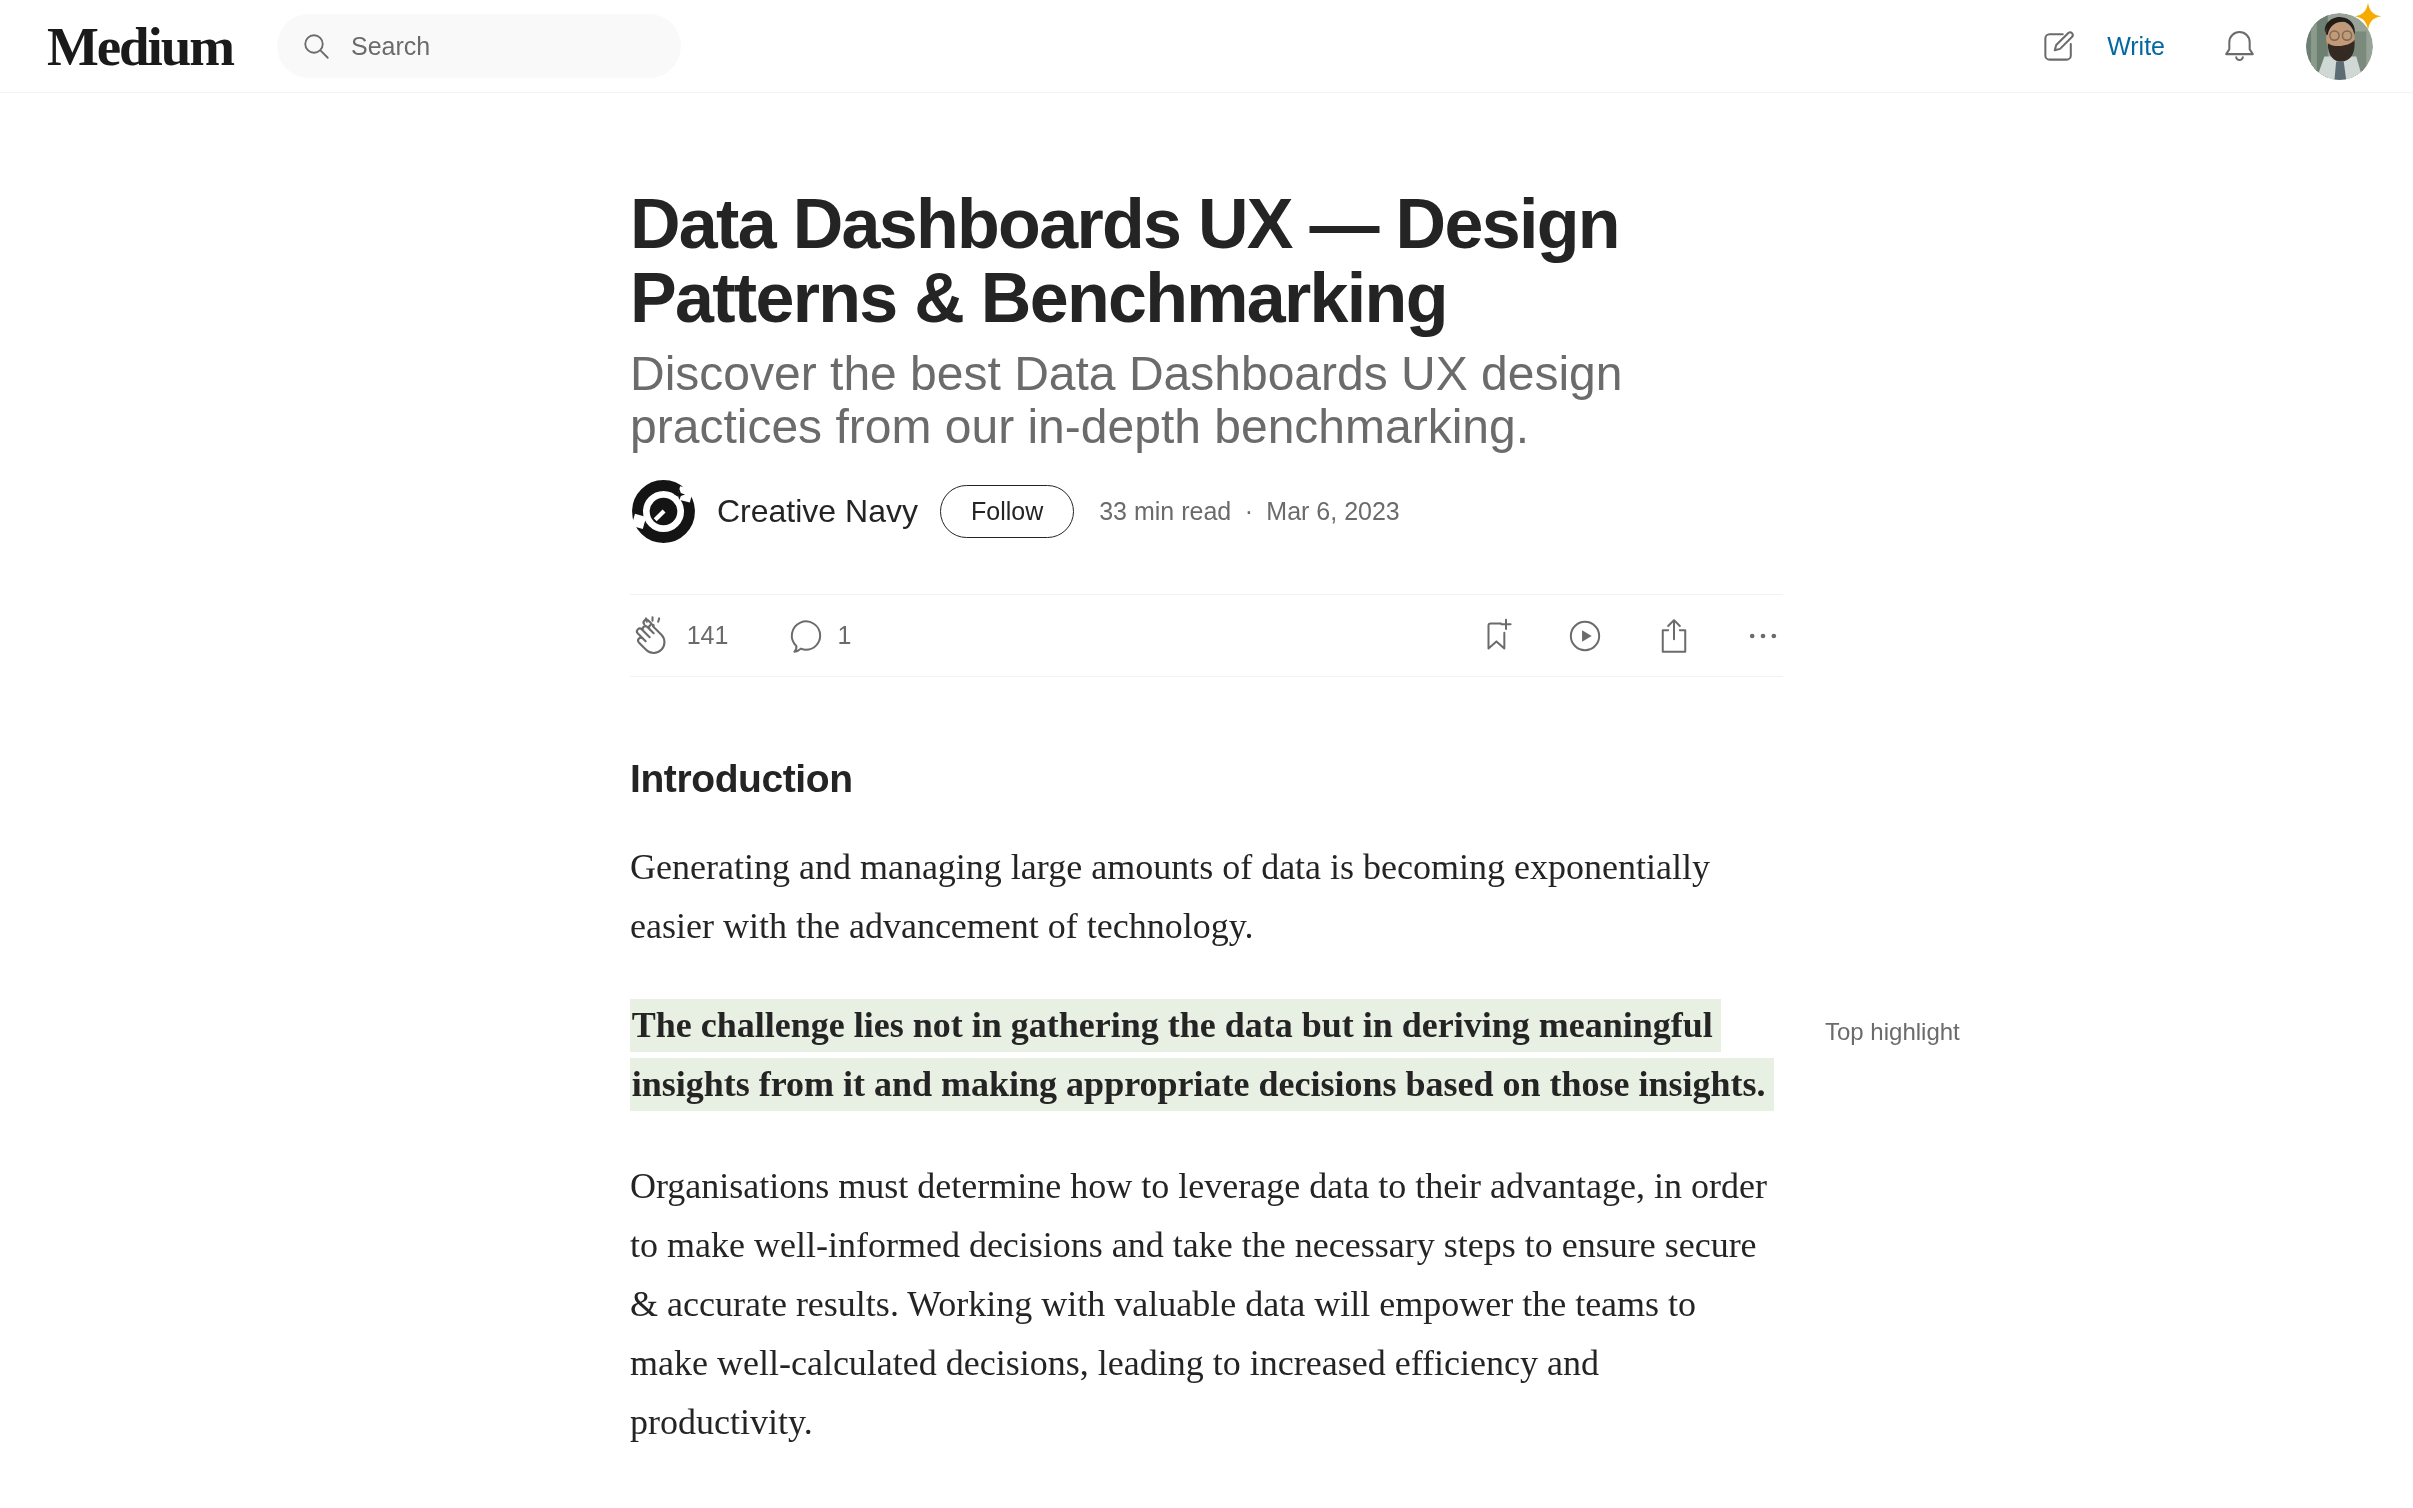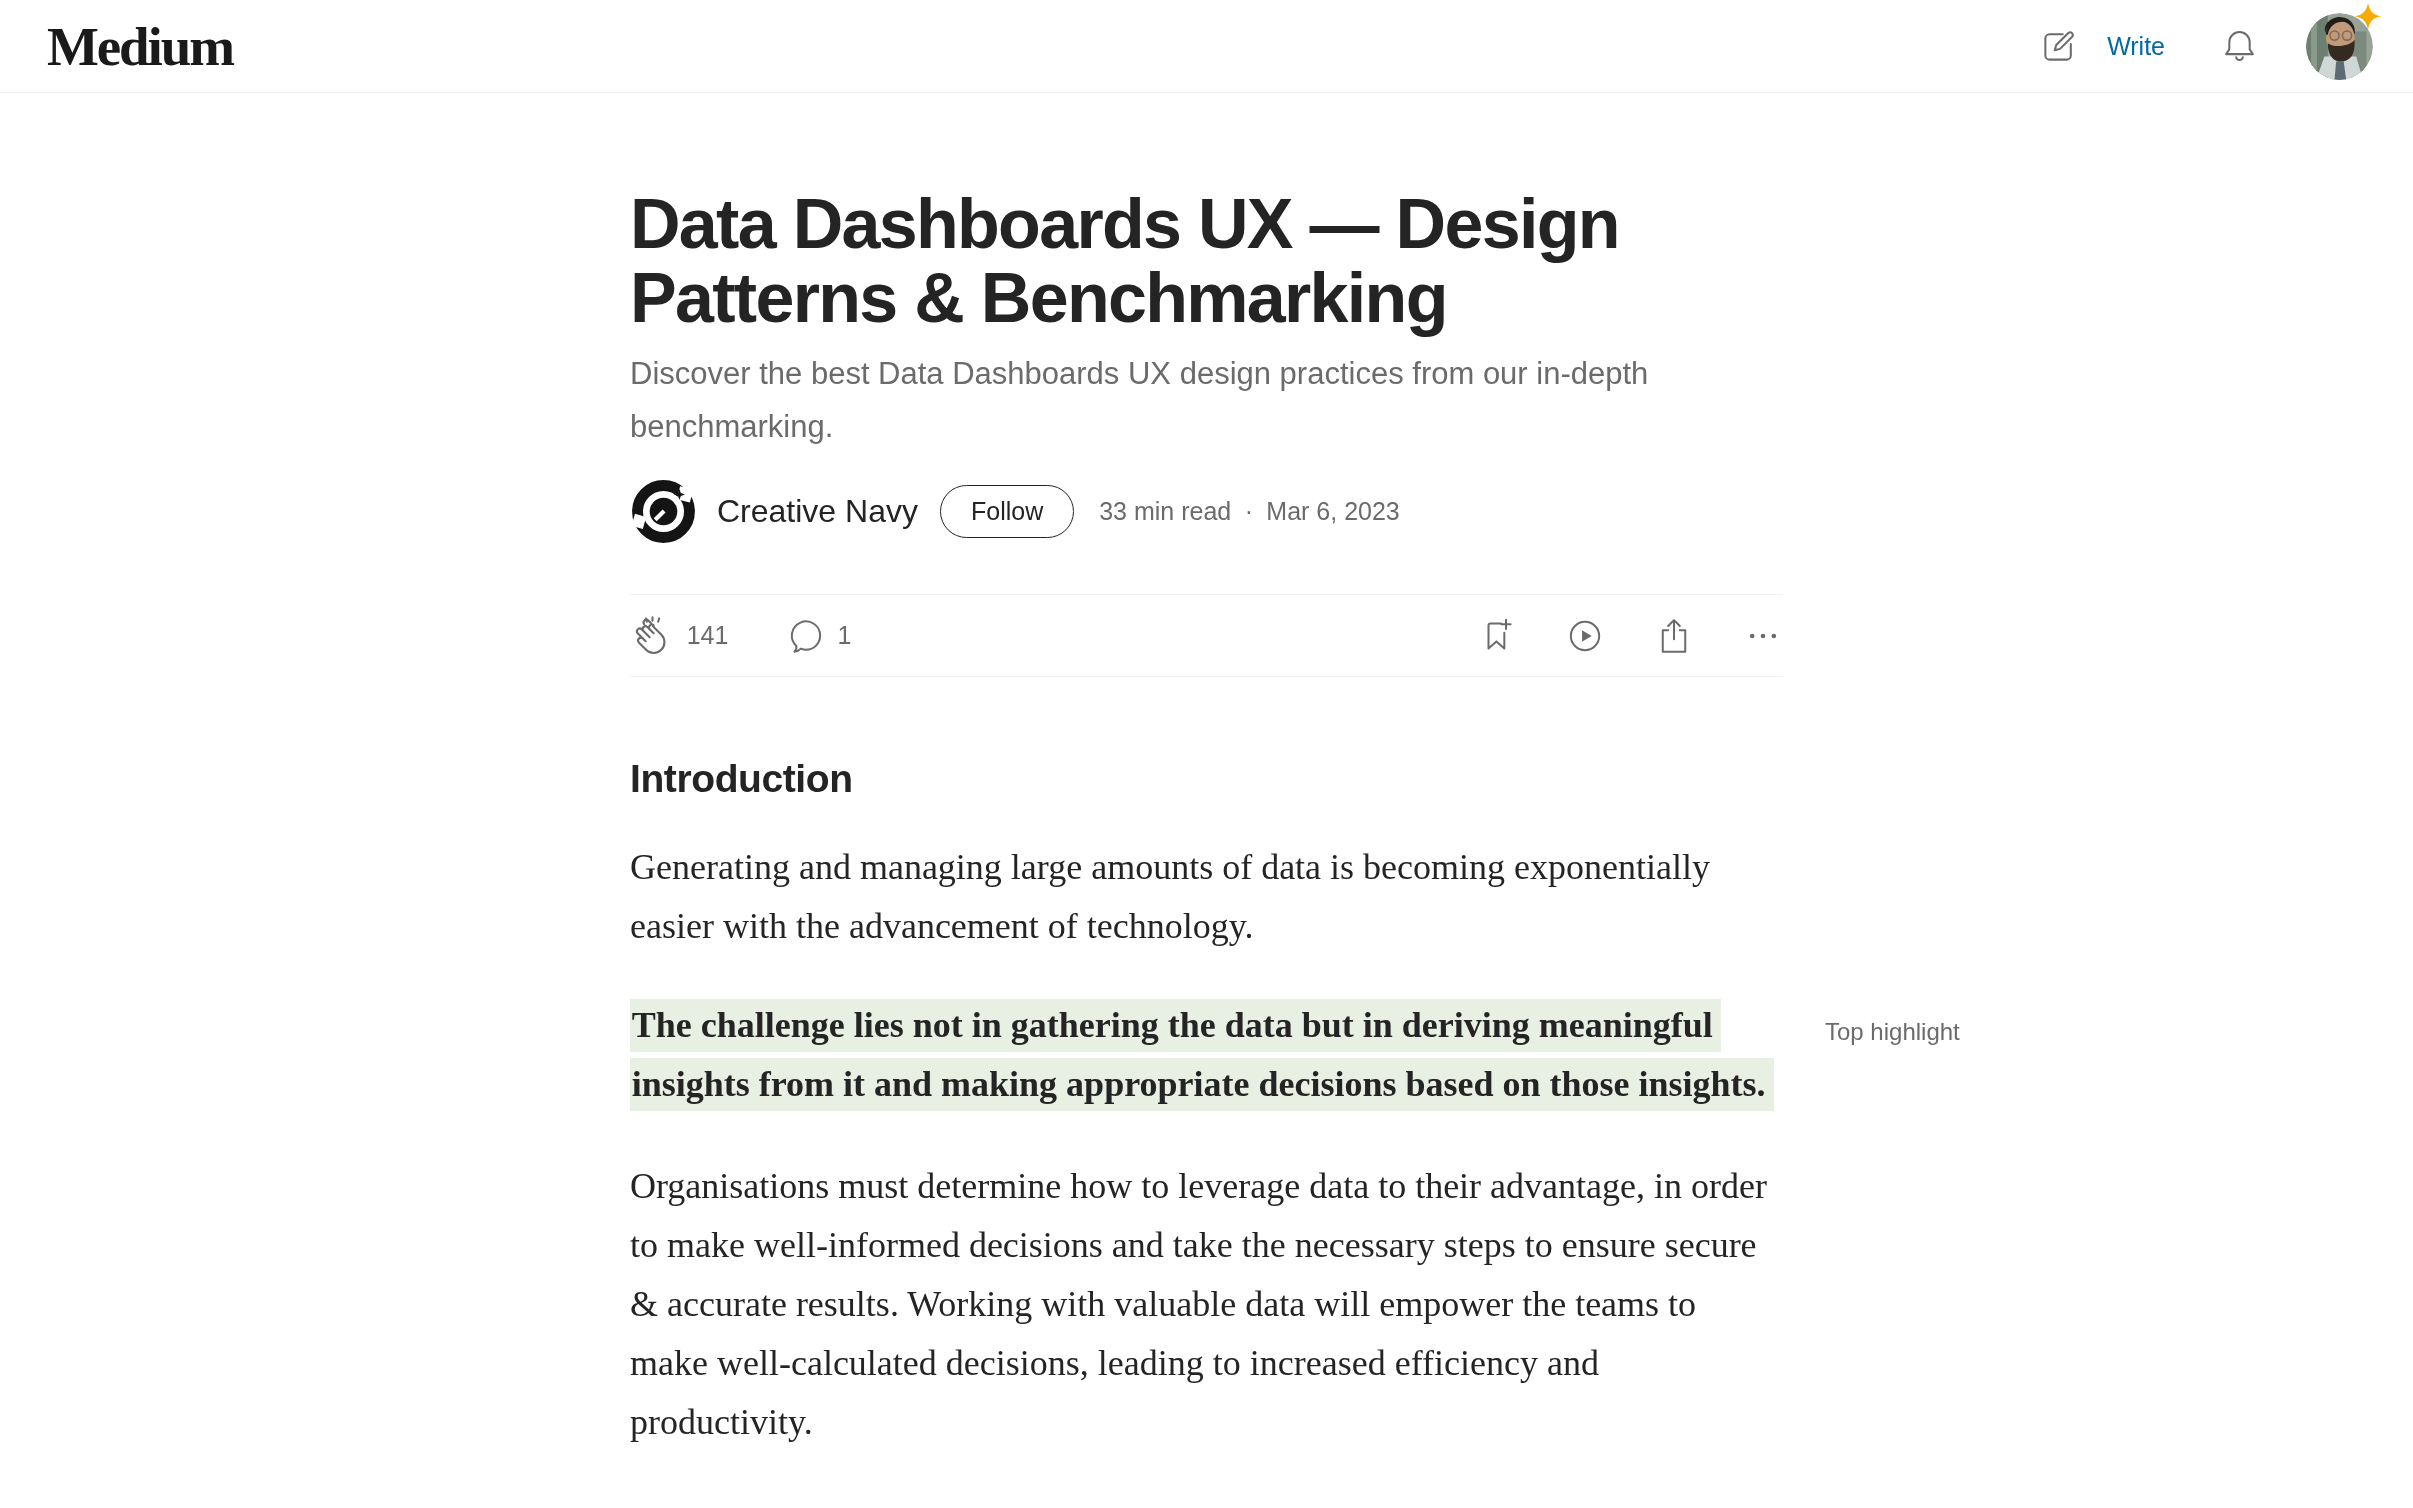--- a/index.html
+++ b/index.html
@@ -82,21 +82,21 @@
   .article-title {
     margin: 94px 0 0 0;
     font-size: 70px;
     line-height: 74px;
     font-weight: 800;
     letter-spacing: -1.7px;
     color: #242424;
   }
   .article-subtitle {
     margin: 11.7px 0 0 0;
-    font-size: 31px;
+    font-size: 48px;
     line-height: 53px;
     font-weight: 400;
     color: #6b6b6b;
     max-width: 1123px;
   }
 
   
   .byline {
     margin-top: 25px;
     display: flex;
@@ -185,20 +185,29 @@
   svg { display: block; }
 </style>
 </head>
 <body>
 
 <div class="page">
 
   <div class="header">
     <div class="logo">Medium</div>
 
+    <div class="search-pill">
+      <span>
+        <svg width="35" height="35" viewBox="0 0 42 42" fill="none" stroke="#6b6b6b" stroke-width="2.2" stroke-linecap="round">
+          <circle cx="18" cy="18" r="10.5"></circle>
+          <path d="M26 26l8.5 8.5"></path>
+        </svg>
+      </span>
+      <input class="search-input" type="text" placeholder="Search" style="">
+    </div>
 
     <div class="header-spacer"></div>
 
     <div class="write-btn">
       <span>
         <svg width="39" height="39" viewBox="0 0 46 46" fill="none" stroke="#6b6b6b" stroke-width="2.4" stroke-linejoin="round" stroke-linecap="round">
           <path d="M28 8.5H12.5A5 5 0 0 0 7.5 13.5v20a5 5 0 0 0 5 5h20a5 5 0 0 0 5-5V20"></path>
           <path d="M34.6 7a3.2 3.2 0 0 1 4.5 4.5L24.8 25.8l-6.2 1.7 1.7-6.2z"></path>
         </svg>
       </span>

